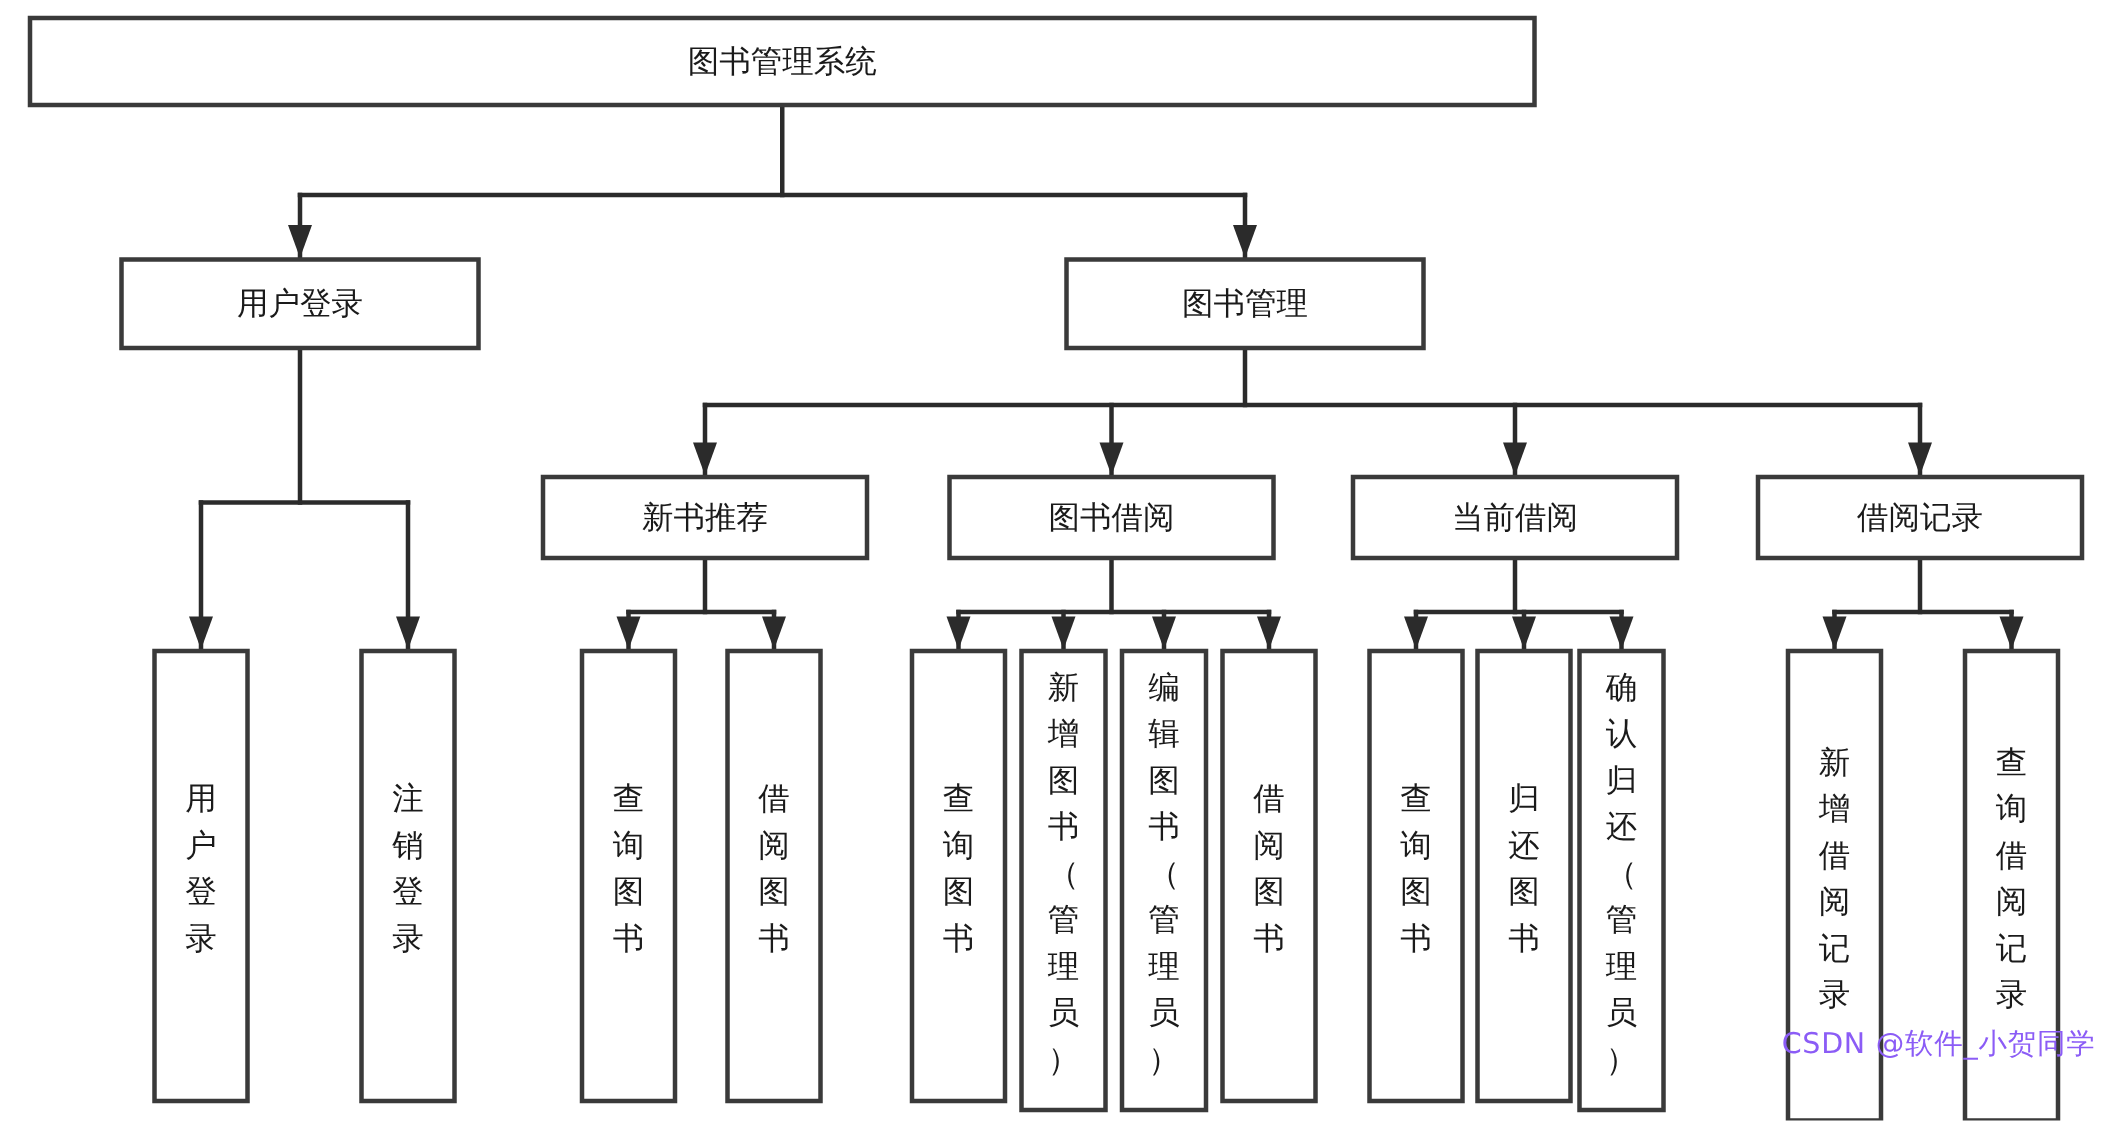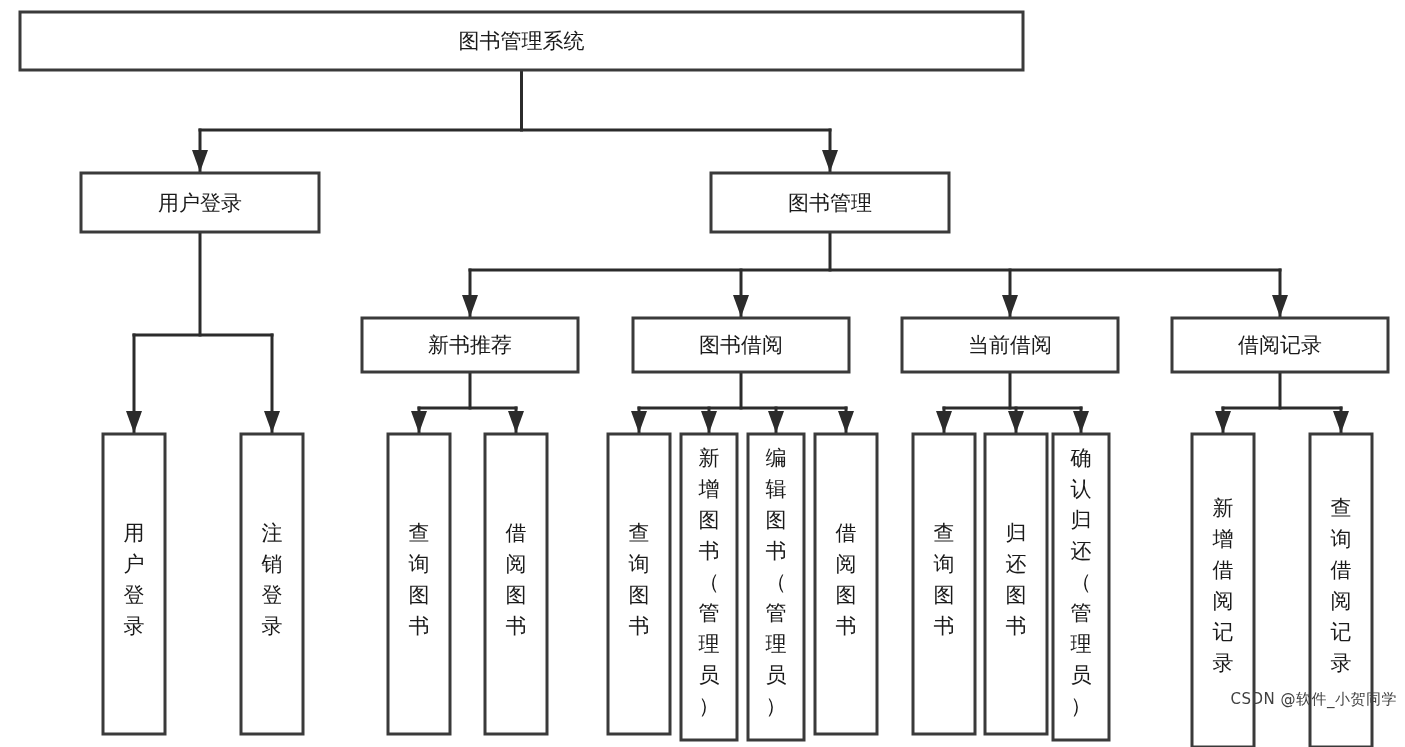--- a/index.html
+++ b/index.html
@@ -55,22 +55,22 @@
     font-family: "DejaVu Sans", "Liberation Sans", sans-serif;
     font-size: 21px;
     fill: #1a1a1a;
     text-anchor: middle;
   }
   .watermark {
     position: absolute;
     right: 8px;
     bottom: 6px;
     font-family: "DejaVu Sans", "Liberation Sans", sans-serif;
-    font-size: 15px;
-    color: #404040;
+    font-size: 19px;
+    color: #8b5cf6;
     white-space: nowrap;
     letter-spacing: 0.5px;
     pointer-events: none;
     margin-top: 44px;
   }
 </style>
 </head>
 <body>
 
 <div id="diagram-root">

